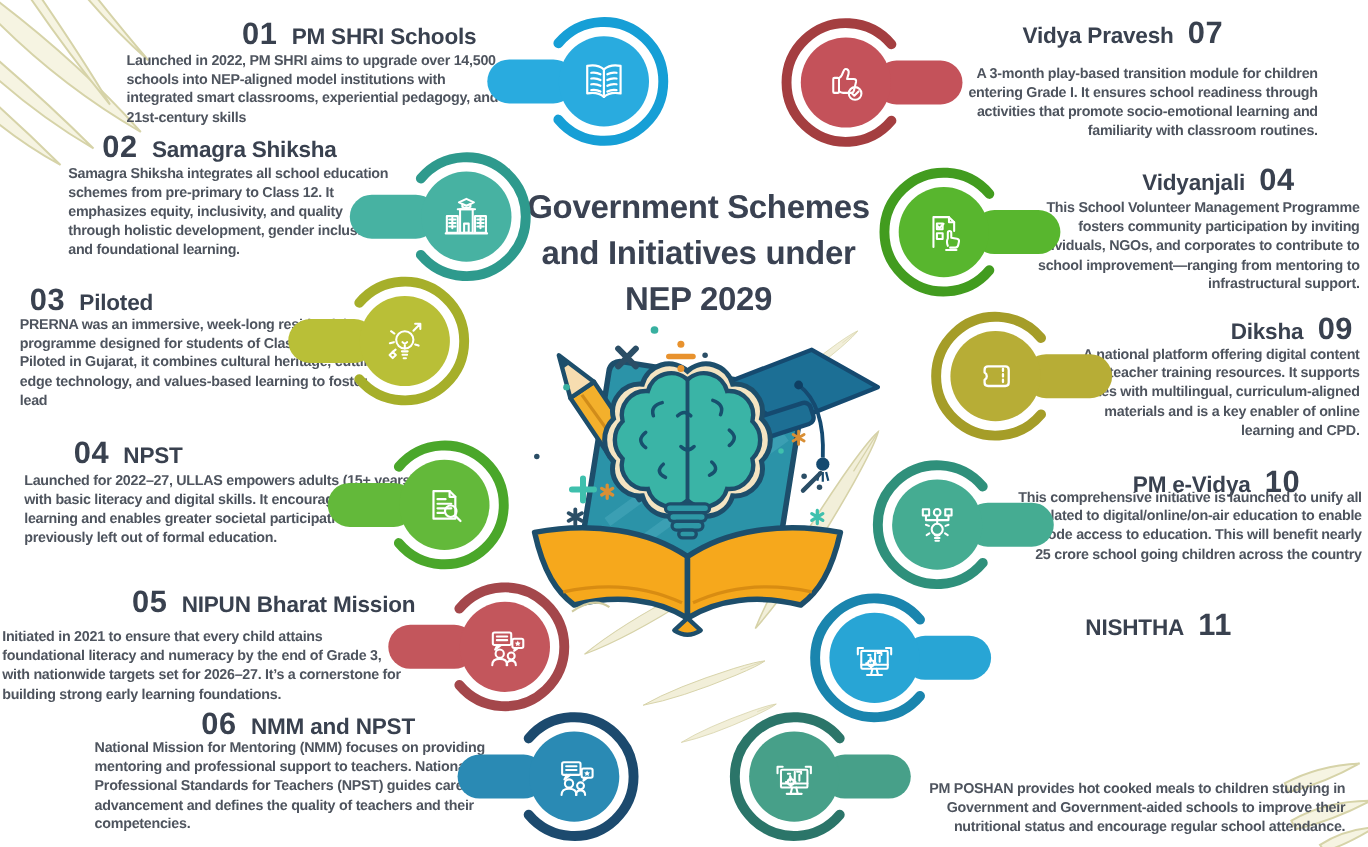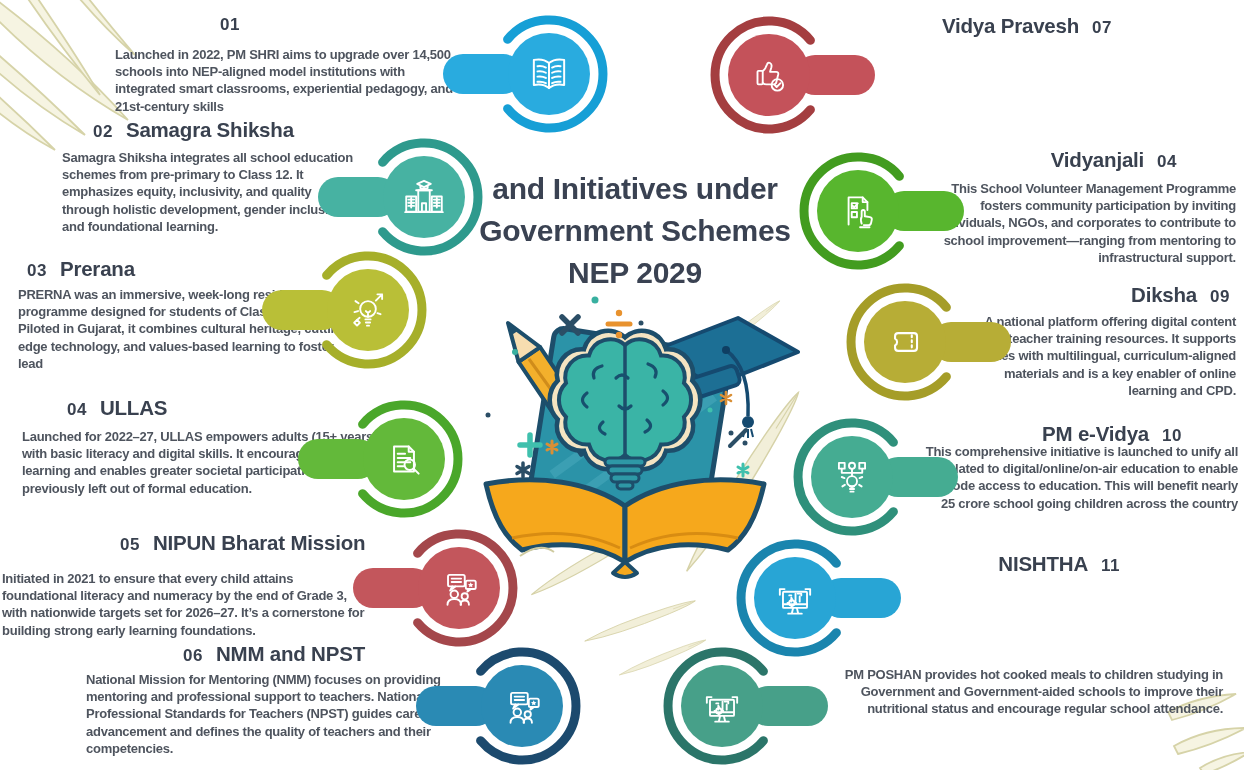--- a/index.html
+++ b/index.html
@@ -11,40 +11,40 @@
   
   .main-title{
     position:absolute;left:468px;top:168px;width:334px;text-align:center;
     color:#3a4252;font-weight:bold;font-size:30px;line-height:42px;letter-spacing:-0.3px;
   }
   
   .head{
     position:absolute;display:flex;align-items:baseline;gap:13px;
     color:#39414f;font-weight:bold;white-space:nowrap;
   }
-  .head .num{font-size:17px;letter-spacing:0.5px;}
+  .head .num{font-size:28px;letter-spacing:0.5px;}
   .head .ttl{font-size:20.5px;letter-spacing:-0.2px;}
   .desc{
     position:absolute;font-size:13px;line-height:17.2px;font-weight:bold;
     color:#4e545e;letter-spacing:-0.25px;
   }
   .scheme-right .desc{text-align:right;}
   
   .h1{left:220px;top:15px}   .d1{left:115px;top:46px;width:348px}
   .h2{left:93px;top:118px}   .d2{left:62px;top:149px;width:292px}
   .h3{left:27px;top:257px}   .d3{left:18px;top:286px;width:335px}
   .h4{left:67px;top:396px}   .d4{left:22px;top:428px;width:362px}
   .h5{left:120px;top:531px}  .d5{left:2px;top:570px;width:368px}
   .h6{left:183px;top:642px}  .d6{left:86px;top:671px;width:362px}
   .h7{right:132px;top:14px}  .d7{right:46px;top:58px;width:338px}
   .h8{right:67px;top:148px}  .d8{right:8px;top:180px;width:315px}
   .h9{right:14px;top:283px}  .d9{right:8px;top:313px;width:258px}
   .h10{right:62px;top:422px} .d10{right:6px;top:443px;width:345px}
   .h11{right:124px;top:552px}.d11{right:19px;top:580px;width:362px}
-  .h12{right:197px;top:656px}.d12{right:21px;top:666px;width:400px}
+  .h12{right:197px;top:656px}.d12{right:21px;top:708px;width:400px}
   
   .badge{position:absolute;width:170px;height:124px;}
   .badge svg{width:100%;height:100%;display:block;}
   .badge .tab{fill:var(--fill);}
   .badge .ring{fill:none;stroke:var(--ring);stroke-width:9;stroke-linecap:round;}
   .badge .inner{fill:var(--fill);}
   .b1{left:441px;top:12px}  .b2{left:316px;top:135px} .b3{left:260px;top:248px}
   .b4{left:296px;top:397px} .b5{left:351px;top:526px} .b6{left:414px;top:644px}
   .b7{left:707px;top:13px}  .b8{left:796px;top:149px} .b9{left:843px;top:280px}
   .b10{left:790px;top:415px}.b11{left:733px;top:536px}.b12{left:660px;top:644px}
@@ -286,49 +286,50 @@
     <path d="M73 175 V189 M67 178.5 L79 185.5 M79 178.5 L67 185.5" stroke="#2b4e66" stroke-width="3.5" stroke-linecap="round"></path>
     <path d="M293 176 V188 M288 179 L298 185 M298 179 L288 185" stroke="#3fc0ad" stroke-width="3" stroke-linecap="round"></path>
     <path d="M280 158 L296 142" stroke="#2b4e66" stroke-width="4" stroke-linecap="round"></path>
     <circle cx="281" cy="145" r="2.5" fill="#2b4e66"></circle>
       <circle cx="295" cy="155" r="2.5" fill="#2b4e66"></circle>
     <path d="M276 104 V116 M271 107 L281 113 M281 107 L271 113" stroke="#d98f35" stroke-width="2.6" stroke-linecap="round"></path>
     <circle cx="260" cy="122" r="2.5" fill="#3fc0ad"></circle>
   </svg>
 
   <div class="main-title">
+    <div>Government Schemes</div>
     <div>and Initiatives under</div>
-    <div>Government Schemes</div>
     <div>NEP 2029</div>
   </div>
 
   <section class="layer scheme-left">
     <div class="head h1">
       <span class="num">01</span>
+      <span class="ttl">PM SHRI Schools</span>
     </div>
     <div class="desc d1">Launched in 2022, PM SHRI aims to upgrade over 14,500 schools into NEP-aligned model institutions with integrated smart classrooms, experiential pedagogy, and 21st-century skills</div>
   </section>
   <section class="layer scheme-left">
     <div class="head h2">
       <span class="num">02</span>
       <span class="ttl">Samagra Shiksha</span>
     </div>
     <div class="desc d2">Samagra Shiksha integrates all school education schemes from pre-primary to Class 12. It emphasizes equity, inclusivity, and quality through holistic development, gender inclusion, and foundational learning.</div>
   </section>
   <section class="layer scheme-left">
     <div class="head h3">
       <span class="num">03</span>
-      <span class="ttl">Prerana</span>
+      <span class="ttl">Piloted</span>
     </div>
     <div class="desc d3">PRERNA was an immersive, week-long residential programme designed for students of Classes IX–XII. Piloted in Gujarat, it combines cultural heritage, cutting-edge technology, and values-based learning to foster lead</div>
   </section>
   <section class="layer scheme-left">
     <div class="head h4">
       <span class="num">04</span>
-      <span class="ttl">ULLAS</span>
+      <span class="ttl">NPST</span>
     </div>
     <div class="desc d4">Launched for 2022–27, ULLAS empowers adults (15+ years) with basic literacy and digital skills. It encourages lifelong learning and enables greater societal participation by those previously left out of formal education.</div>
   </section>
   <section class="layer scheme-left">
     <div class="head h5">
       <span class="num">05</span>
       <span class="ttl">NIPUN Bharat Mission</span>
     </div>
     <div class="desc d5">Initiated in 2021 to ensure that every child attains foundational literacy and numeracy by the end of Grade 3, with nationwide targets set for 2026–27. It’s a cornerstone for building strong early learning foundations.</div>
   </section>
@@ -338,20 +339,21 @@
       <span class="ttl">NMM and NPST</span>
     </div>
     <div class="desc d6">National Mission for Mentoring (NMM) focuses on providing mentoring and professional support to teachers. National Professional Standards for Teachers (NPST) guides career advancement and defines the quality of teachers and their competencies.</div>
   </section>
 
   <section class="layer scheme-right">
     <div class="head h7">
       <span class="ttl">Vidya Pravesh</span>
       <span class="num">07</span>
     </div>
+    <div class="desc d7">A 3-month play-based transition module for children entering Grade I. It ensures school readiness through activities that promote socio-emotional learning and familiarity with classroom routines.</div>
   </section>
   <section class="layer scheme-right">
     <div class="head h8">
       <span class="ttl">Vidyanjali</span>
       <span class="num">04</span>
     </div>
     <div class="desc d8">This School Volunteer Management Programme fosters community participation by inviting individuals, NGOs, and corporates to contribute to school improvement—ranging from mentoring to infrastructural support.</div>
   </section>
   <section class="layer scheme-right">
     <div class="head h9">

